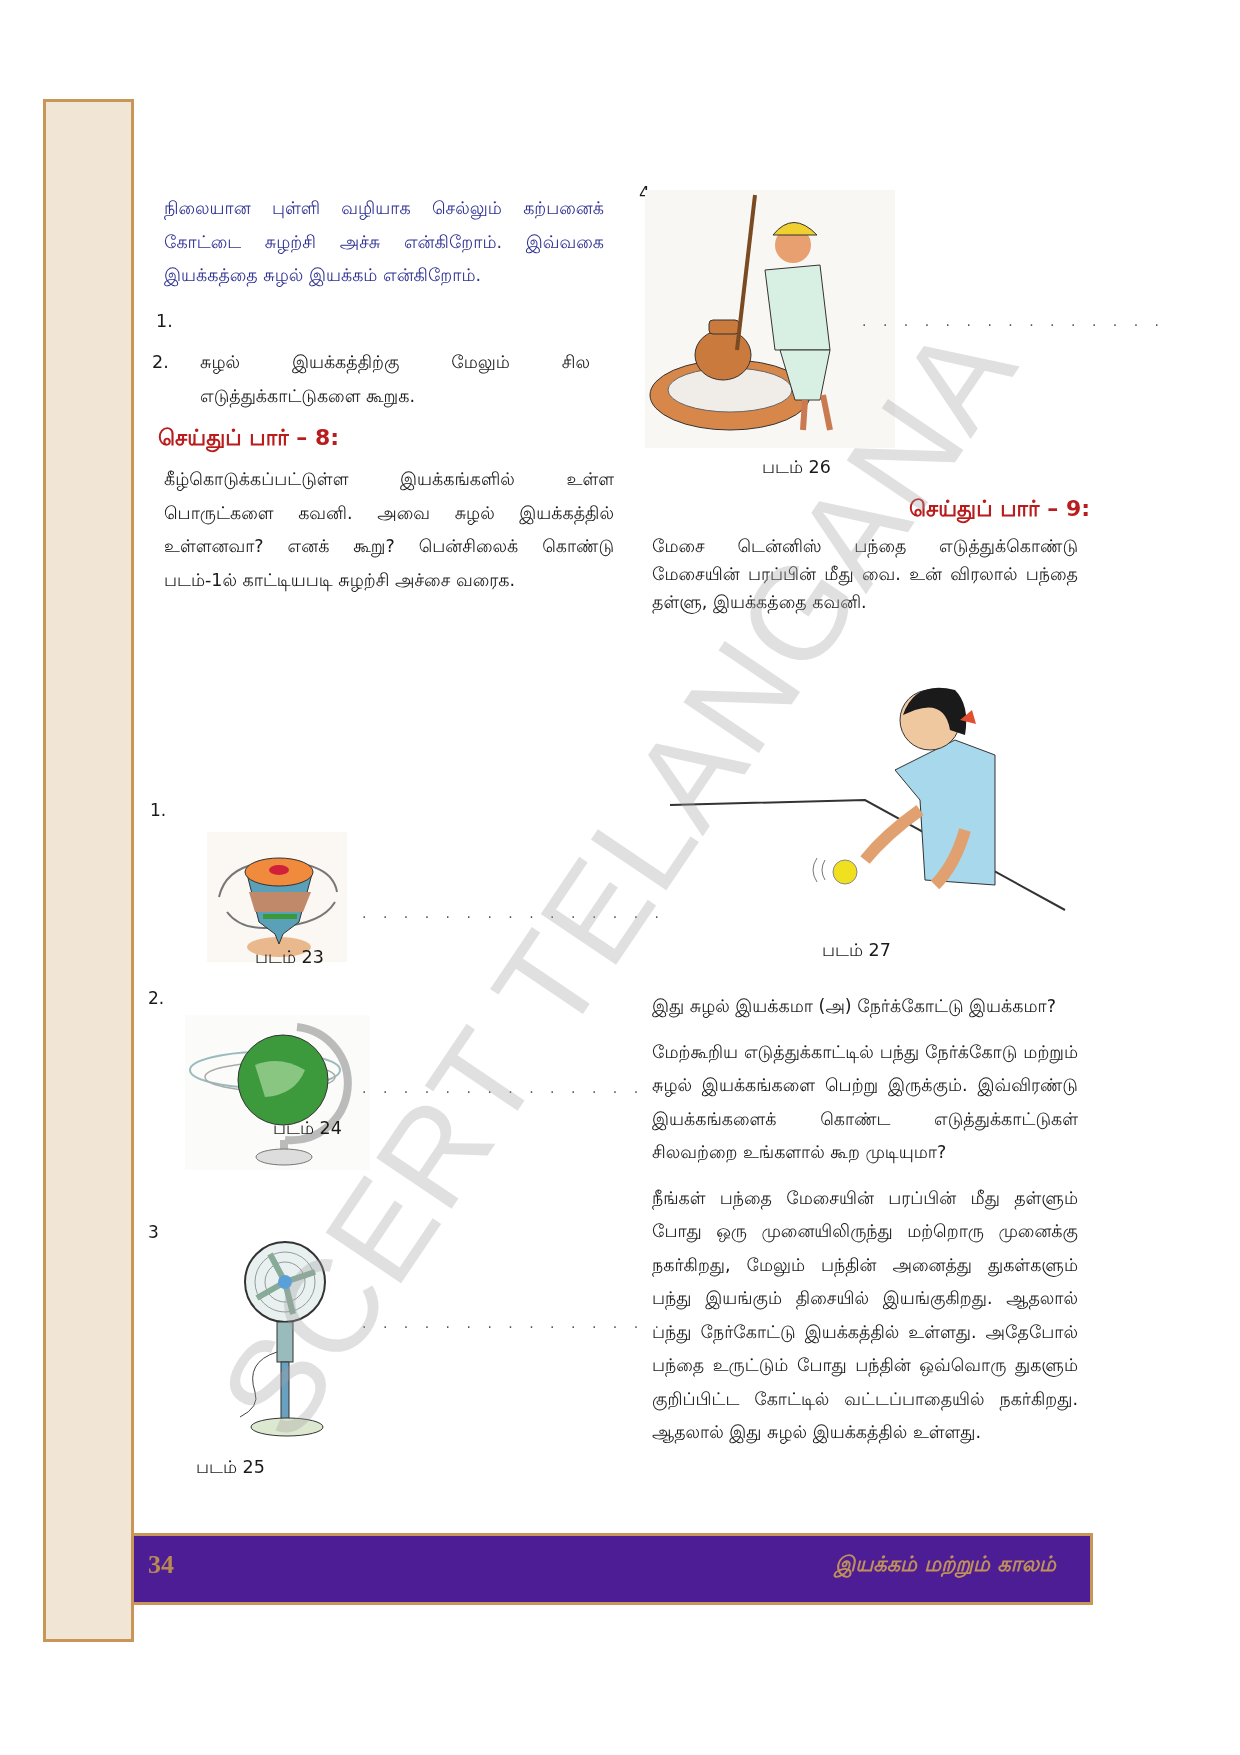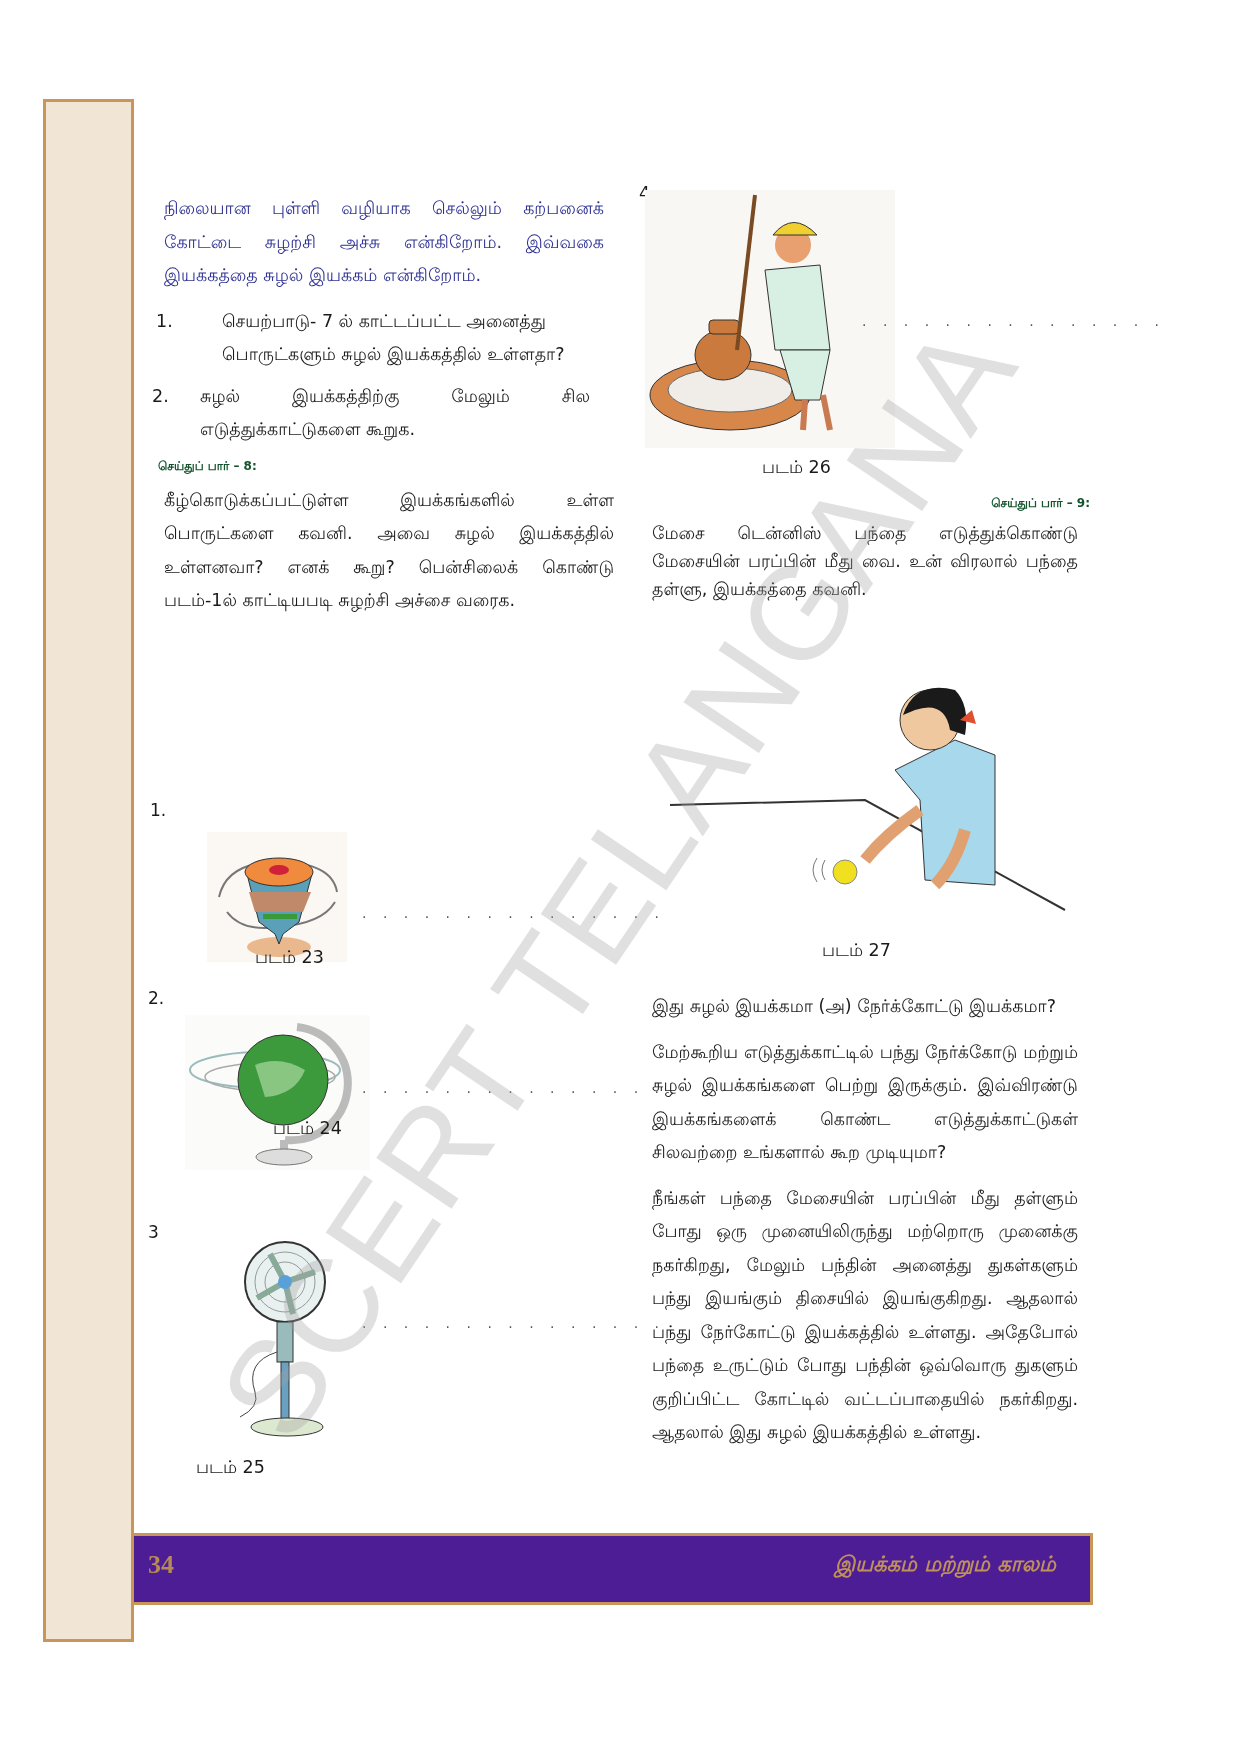--- a/index.html
+++ b/index.html
@@ -10,21 +10,21 @@
   .footer{position:absolute;left:134px;top:1533px;width:959px;height:72px;
           background:#4c1d95;border:3px solid #c9965a;border-left:none;box-sizing:border-box;}
   .page-num{position:absolute;left:14px;top:14px;font-family:"Liberation Serif",serif;
             font-weight:bold;font-size:26px;color:#b78a52;}
   .chapter-title{position:absolute;right:34px;top:16px;font-style:italic;font-weight:bold;
                  font-size:21px;color:#c0905a;}
   .col{position:absolute;}
   .left{left:152px;top:180px;width:450px;}
   .p{font-size:17.5px;line-height:33.5px;text-align:justify;margin:12px;}
   .blue{color:#2e3192;}
-  .heading{color:#14532d;font-weight:bold;font-size:12px;margin:0;}
+  .heading{color:#b91c1c;font-weight:bold;font-size:22px;margin:0;}
   .qlist{margin:0;padding:0;list-style:none;}
   .qitem{display:flex;font-size:17.5px;line-height:33.5px;}
   .qnum{width:74px;flex:none;}
   .abs{position:absolute;}
   .caption{position:absolute;font-size:17.5px;}
   .dots{position:absolute;font-size:14px;letter-spacing:6px;color:#555;}
   .watermark{position:absolute;left:150px;top:820px;font-size:132px;color:rgba(160,160,160,0.33);
              transform:rotate(-56deg);transform-origin:left top;white-space:nowrap;
              font-family:"Liberation Sans",sans-serif;pointer-events:none;letter-spacing:2px;}
   svg{display:block;}
@@ -36,21 +36,20 @@
 <div class="footer">
   <span class="page-num">34</span>
   <span class="chapter-title">இயக்கம் மற்றும் காலம்</span>
 </div>
 
 <div class="col left">
   <p class="p blue" style="width:440px;">நிலையான புள்ளி வழியாக செல்லும் கற்பனைக் கோட்டை சுழற்சி அச்சு என்கிறோம். இவ்வகை இயக்கத்தை சுழல் இயக்கம் என்கிறோம்.</p>
   <ul class="qlist" style="margin-top:12px;">
     <li class="qitem" style="padding-left:4px;">
       <span class="qnum" style="width:66px;">1.</span>
-      <span style="width:350px;">செயற்பாடு- 7 ல் காட்டப்பட்ட அனைத்து பொருட்களும் சுழல் இயக்கத்தில் உள்ளதா?</span>
     </li>
     <li class="qitem" style="margin-top:8px;">
       <span class="qnum" style="width:48px;">2.</span>
       <span style="width:390px;text-align:justify;">சுழல் இயக்கத்திற்கு மேலும் சில எடுத்துக்காட்டுகளை கூறுக.</span>
     </li>
   </ul>
   <p class="heading" style="margin-top:12px;padding-left:6px;">செய்துப் பார் – 8:</p>
   <p class="p" style="margin-top:10px;width:450px;">கீழ்கொடுக்கப்பட்டுள்ள இயக்கங்களில் உள்ள பொருட்களை கவனி. அவை சுழல் இயக்கத்தில் உள்ளனவா? எனக் கூறு? பென்சிலைக் கொண்டு படம்-1ல் காட்டியபடி சுழற்சி அச்சை வரைக.</p>
 </div>
 

